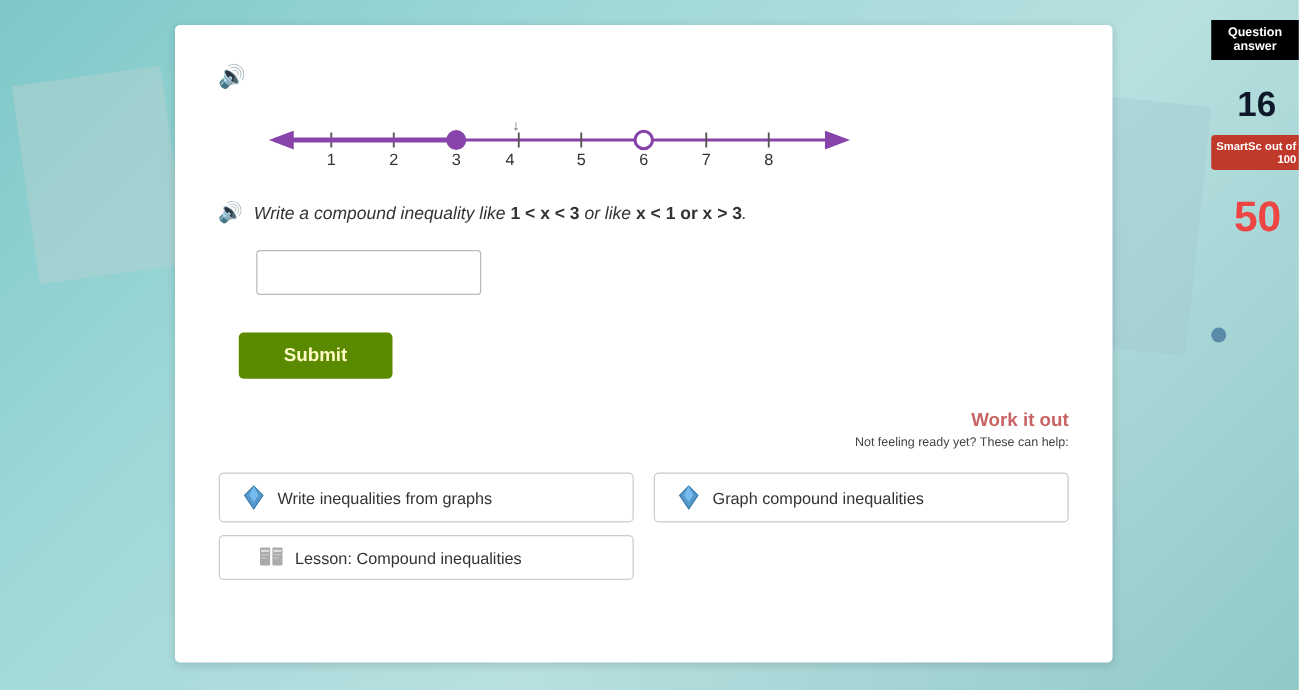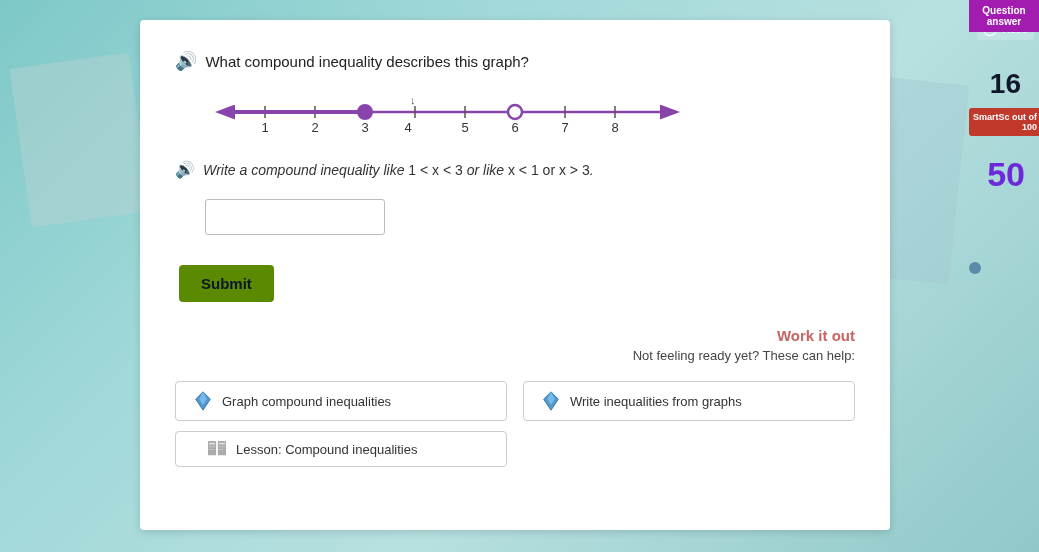--- a/index.html
+++ b/index.html
@@ -76,64 +76,64 @@
       display: flex;
       align-items: center;
       gap: 8px;
       margin-bottom: 20px;
     }
     .hint-text {
       font-size: 14px;
       color: #333;
       font-style: italic;
     }
-    .hint-text b { font-style: normal; font-weight: normal; text-align: right; }
+    .hint-text b { font-style: normal; font-weight: bold; text-align: right; }
 
     
     .answer-input {
       width: 180px;
       height: 36px;
       border: 1px solid #bbb;
       border-radius: 3px;
       padding: 0 8px;
       font-size: 14px;
       outline: none;
       margin-bottom: 30px;
       display: block;
       margin-left: 30px;
     }
 
     
     .submit-btn {
       background: #5a8a00;
-      color: #0f172a;
+      color: #fef9c3;
       border: none;
       border-radius: 4px;
-      padding: 10px 22px;
+      padding: 10px 36px;
       font-size: 15px;
       font-weight: bold;
       cursor: pointer;
-      margin-left: 4px;
+      margin-left: 16px;
       margin-bottom: 25px;
     }
 
     
     .work-section {
       text-align: right;
       margin-bottom: 18px;
     }
     .work-title {
       color: #c86464;
       font-size: 15px;
       font-weight: bold;
       margin-bottom: 4px;
     }
     .work-subtitle {
       color: #444;
-      font-size: 13px;
+      font-size: 10px;
     }
 
     
     .help-links {
       display: flex;
       gap: 16px;
       margin-bottom: 10px;
     }
     .help-link-btn {
       display: flex;
@@ -192,21 +192,20 @@
 <body>
 
 <div class="bg-paper-left"></div>
 <div class="bg-paper-right"></div>
 
 <div class="main-card">
 
   
   <div class="question-row">
     <span style="font-size:18px; cursor:pointer;">🔊</span>
-    <span class="question-text">What compound inequality describes this graph?</span>
   </div>
 
   
   <div class="number-line-container">
     <svg class="number-line-svg" viewBox="0 0 480 50">
 
       <defs>
         <marker id="arrowRight" markerWidth="8" markerHeight="8" refX="6" refY="3" orient="auto">
           <path d="M0,0 L0,6 L8,3 z" fill="#8844aa"></path>
         </marker>
@@ -271,28 +270,28 @@
     <div class="work-subtitle">Not feeling ready yet? These can help:</div>
   </div>
 
   
   <div class="help-links">
     <button class="help-link-btn">
       <svg class="diamond-icon" viewBox="0 0 24 24">
         <polygon points="12,2 20,10 12,22 4,10" fill="#5599cc" stroke="#3377aa" stroke-width="1"></polygon>
         <polygon points="12,2 16,10 12,16 8,10" fill="#77bbee" stroke="none"></polygon>
       </svg>
-      <span>Graph compound inequalities</span>
+      <span>Write inequalities from graphs</span>
     </button>
     <button class="help-link-btn">
       <svg class="diamond-icon" viewBox="0 0 24 24">
         <polygon points="12,2 20,10 12,22 4,10" fill="#5599cc" stroke="#3377aa" stroke-width="1"></polygon>
         <polygon points="12,2 16,10 12,16 8,10" fill="#77bbee" stroke="none"></polygon>
       </svg>
-      <span>Write inequalities from graphs</span>
+      <span>Graph compound inequalities</span>
     </button>
   </div>
 
   
   <button class="lesson-link-btn">
     <svg class="lesson-icon" viewBox="0 0 24 20">
       <rect x="2" y="1" width="9" height="16" fill="#aaa" rx="1"></rect>
       <rect x="13" y="1" width="9" height="16" fill="#aaa" rx="1"></rect>
       <rect x="3" y="3" width="7" height="2" fill="#ddd" rx="0.5"></rect>
       <rect x="14" y="3" width="7" height="2" fill="#ddd" rx="0.5"></rect>
@@ -309,27 +308,27 @@
 <div style="position:absolute; right:0; top:0; width:75px; height:552px;">
 
   <button class="video-btn" style="position:absolute; right:5px; top:8px; background:rgba(255,255,255,0.2); border:none; color:white; font-size:11px; cursor:pointer; display:flex; align-items:center; gap:3px; padding:4px 6px; border-radius:3px;">
     <svg width="14" height="14" viewBox="0 0 14 14">
       <circle cx="7" cy="7" r="6.5" fill="none" stroke="white" stroke-width="1.2"></circle>
       <polygon points="5,4 11,7 5,10" fill="white"></polygon>
     </svg>
     <span>Video</span>
   </button>
 
-  <div style="position:absolute; right:0; top:0; width:70px; background:#a21caf; color:white; font-size:10px; font-weight:bold; text-align:center; padding:5px 4px;">
+  <div style="position:absolute; right:0; top:16px; width:70px; background:#000000; color:white; font-size:10px; font-weight:bold; text-align:center; padding:5px 4px;">
     <span>Question answer</span>
   </div>
 
   <div style="position:absolute; right:18px; top:68px; font-size:28px; font-weight:bold; color:#0f172a;">16</div>
 
   <div style="position:absolute; right:0; top:108px; width:70px; background:#c0392b; color:white; font-size:9px; font-weight:bold; text-align:right; padding:4px 2px; border-radius:3px 0 0 3px;">
     <span>SmartSc out of 100</span>
   </div>
 
-  <div style="position:absolute; right:14px; top:155px; font-size:34px; font-weight:bold; color:#6d28d9;">50</div>
+  <div style="position:absolute; right:14px; top:155px; font-size:34px; font-weight:bold; color:#ef4444;">50</div>
 
   <div style="position:absolute; right:58px; top:262px; width:12px; height:12px; background:#5a8aaa; border-radius:50%;"></div>
 
 </div>
 
 </body></html>

